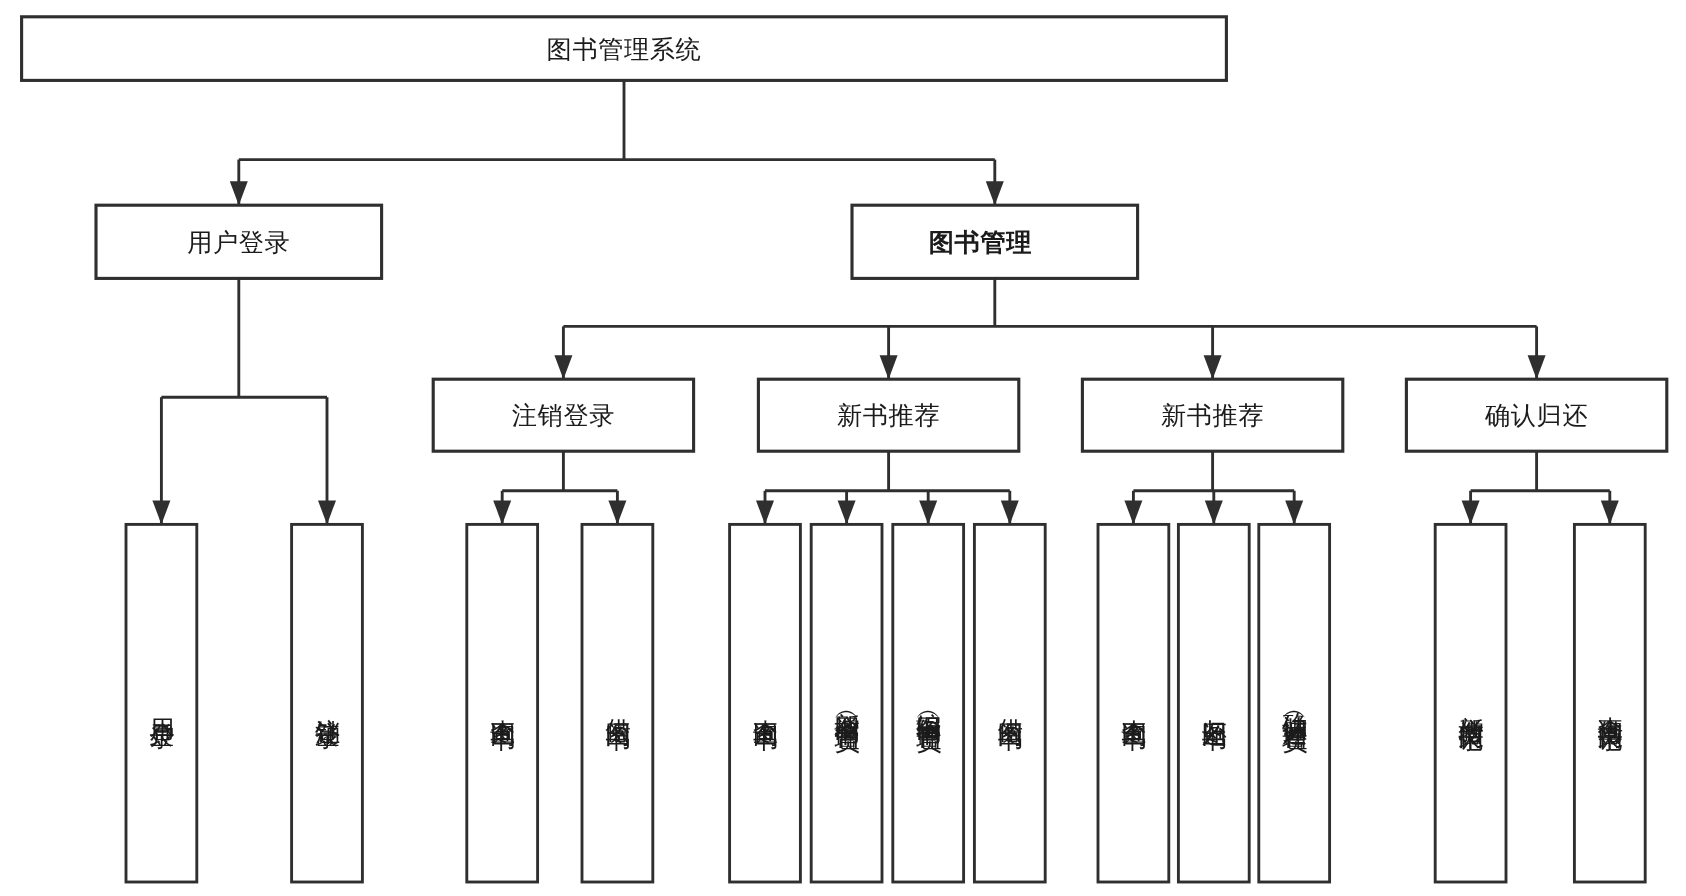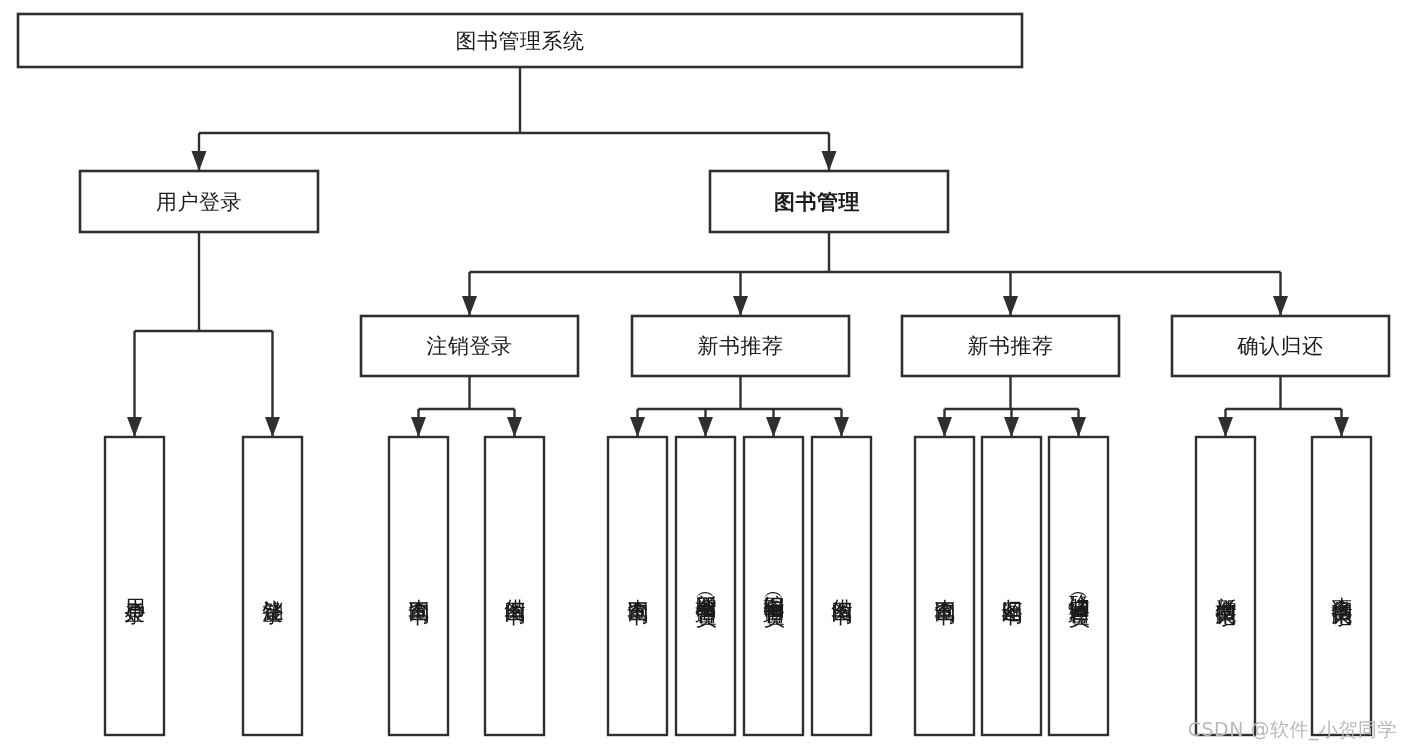--- a/index.html
+++ b/index.html
@@ -182,14 +182,13 @@
       <div class="node-label-v" style="left: 676px; top: 437px; width: 59px; height: 298px;">新增图书（管理员）</div>
       <div class="node-label-v" style="left: 744px; top: 437px; width: 59px; height: 298px;">编辑图书（管理员）</div>
       <div class="node-label-v" style="left: 812px; top: 437px; width: 59px; height: 298px;">借阅图书</div>
       <div class="node-label-v" style="left: 915px; top: 437px; width: 59px; height: 298px;">查询图书</div>
       <div class="node-label-v" style="left: 982px; top: 437px; width: 59px; height: 298px;">归还图书</div>
       <div class="node-label-v" style="left: 1049px; top: 437px; width: 59px; height: 298px;">确认归还（管理员）</div>
       <div class="node-label-v" style="left: 1196px; top: 437px; width: 59px; height: 298px;">新增借阅记录</div>
       <div class="node-label-v" style="left: 1312px; top: 437px; width: 59px; height: 298px;">查询借阅记录</div>
     </div>
 
-  <div class="watermark">CSDN @软件_小贺同学</div>
 </div>
 
 </body></html>

